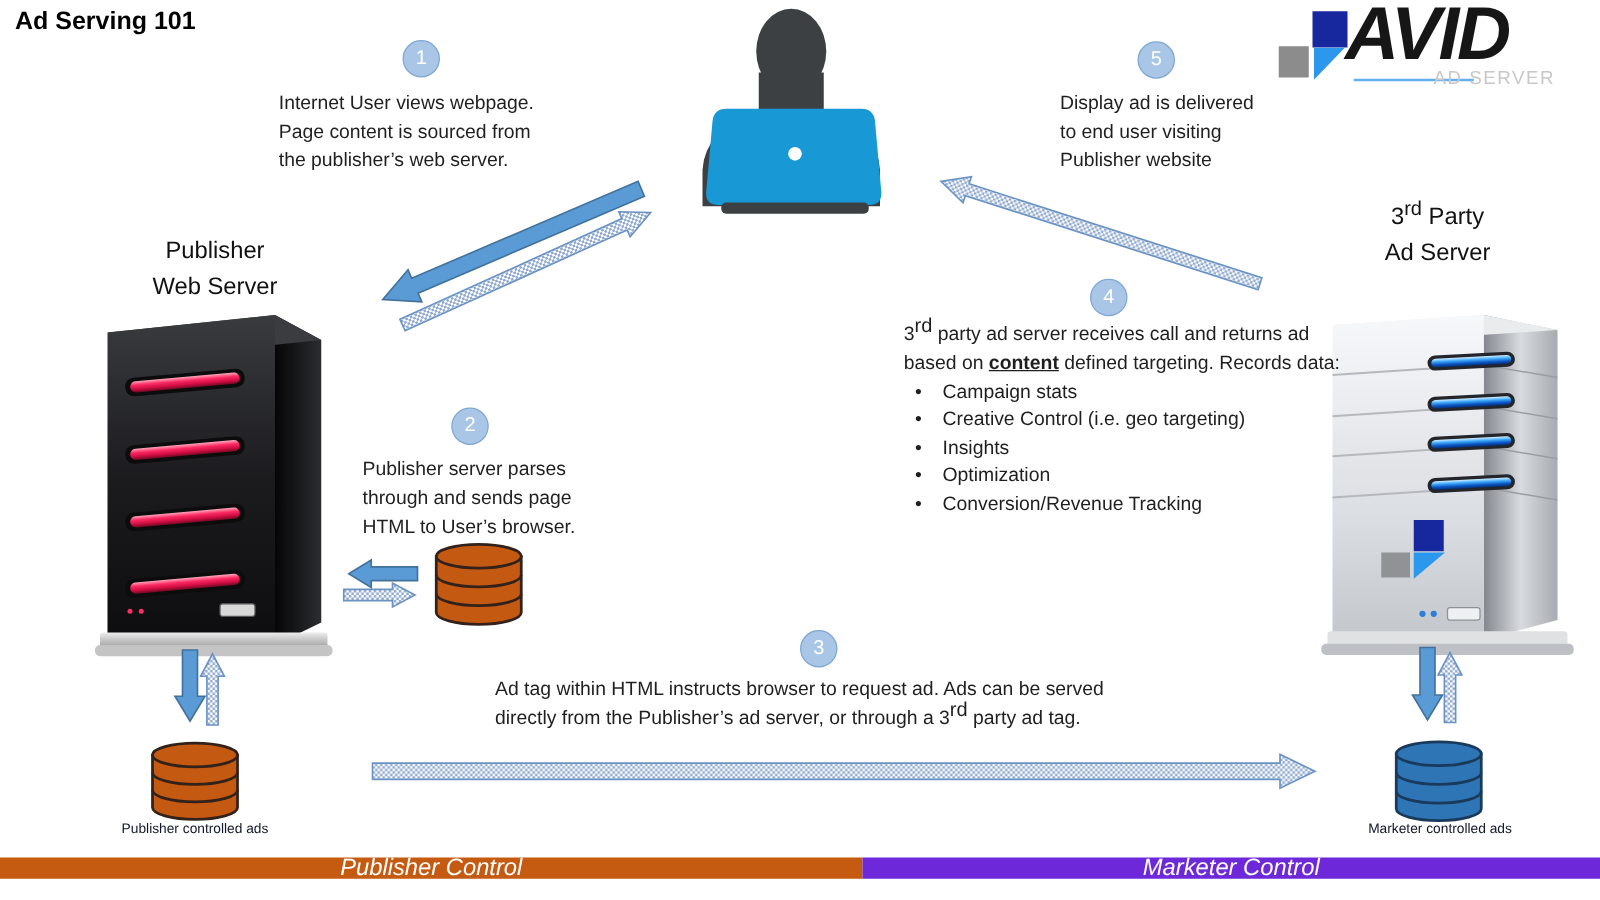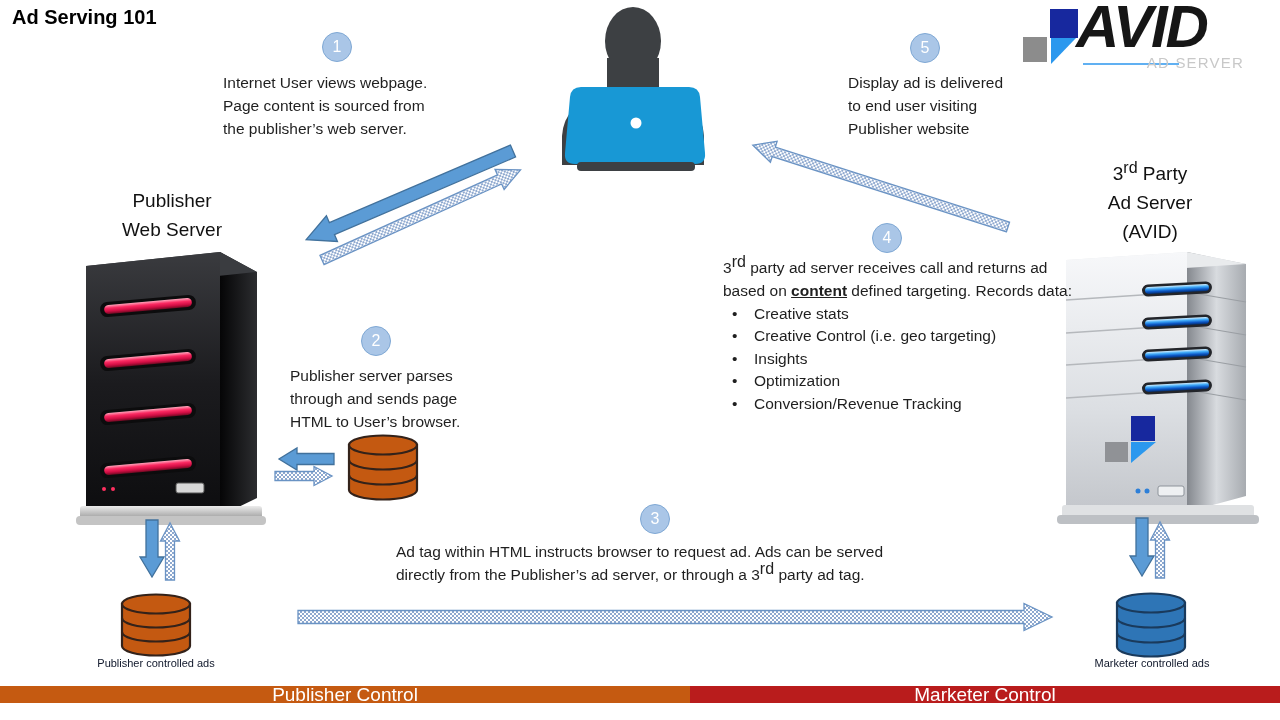--- a/index.html
+++ b/index.html
@@ -11,23 +11,23 @@
           color:#fff;display:flex;align-items:center;justify-content:center;font-size:16px;box-sizing:border-box;}
   .step-text{font-size:15.5px;line-height:23px;}
   .pre{white-space:pre-line;}
   .server-label{font-size:19px;line-height:29px;text-align:center;color:#111;}
   .db-label{font-size:11px;text-align:center;color:#0f172a;}
   .emph{font-weight:bold;text-decoration:underline;}
   sup{font-size:16px;line-height:0;vertical-align:super;}
   .bullets{margin:1px 0 0 0;padding:0;list-style:none;}
   .bullets li{display:flex;font-size:15.5px;line-height:22.4px;}
   .bullets .dot{width:31px;padding-left:9px;box-sizing:border-box;}
-  .footer-bar{height:17px;display:flex;align-items:center;justify-content:center;color:#fff;font-size:19px;}
+  .footer-bar{height:17px;display:flex;align-items:center;justify-content:center;color:#fff;font-size:19px;font-style:italic;}
   .bar-orange{background:#C55A11;}
-  .bar-blue{background:#b91c1c;}
+  .bar-blue{background:#6d28d9;}
   
   .logo{width:225px;height:74px;}
   .logo .sq-navy{position:absolute;left:29px;top:5px;width:28px;height:29px;background:#17289e;}
   .logo .sq-gray{position:absolute;left:2px;top:33px;width:24px;height:25px;background:#8c8c8c;}
   .logo .tri{position:absolute;left:30px;top:34px;width:25px;height:26px;background:#2b98ee;
              clip-path:polygon(0 0,100% 0,0 100%);}
   .logo .brand{position:absolute;left:55px;top:-9px;font-size:60px;line-height:64px;font-weight:bold;
                font-style:italic;letter-spacing:-2px;color:#161616;}
   .logo .rule{position:absolute;left:62px;top:59px;width:96px;height:2px;background:#60b0f2;}
   .logo .tagline{position:absolute;right:2px;top:50px;font-size:15px;letter-spacing:1.2px;color:#c8c8c8;}
@@ -238,35 +238,34 @@
   <div class="abs step-text pre" style="left:848px;top:71px;width:220px;">Display ad is delivered
 to end user visiting
 Publisher website</div>
 
   <div class="abs server-label pre" style="left:87px;top:186px;width:170px;">Publisher
 Web Server</div>
 
   <div class="abs server-label" style="left:1060px;top:159px;width:180px;">
     <div><span>3</span><sup>rd</sup><span> Party</span></div>
     <div>Ad Server</div>
-    <div>(AVID)</div>
   </div>
 
   <div class="abs circle" style="left:361px;top:326px;">2</div>
   <div class="abs step-text pre" style="left:290px;top:364px;width:235px;">Publisher server parses
 through and sends page
 HTML to User’s browser.</div>
 
   <div class="abs circle" style="left:872px;top:223px;">4</div>
   <div class="abs step-text" style="left:723px;top:257px;width:352px;line-height:22.5px;">
     <span>3</span><sup>rd</sup><span> party ad server receives call and returns ad based on </span><span class="emph">content</span><span> defined targeting. Records data:</span>
     <ul class="bullets">
       <li>
           <span class="dot">•</span>
-          <span>Creative stats</span>
+          <span>Campaign stats</span>
         </li>
       <li>
           <span class="dot">•</span>
           <span>Creative Control (i.e. geo targeting)</span>
         </li>
       <li>
           <span class="dot">•</span>
           <span>Insights</span>
         </li>
       <li>

